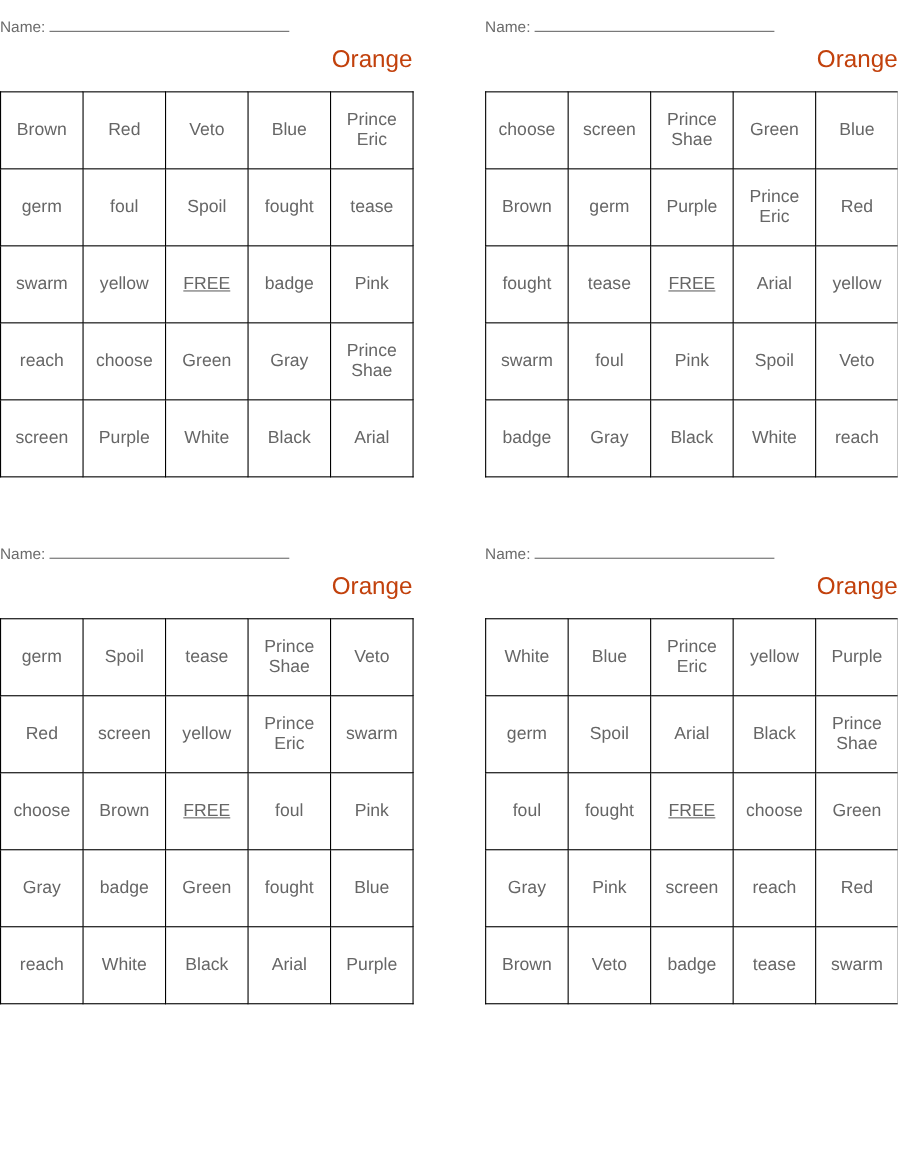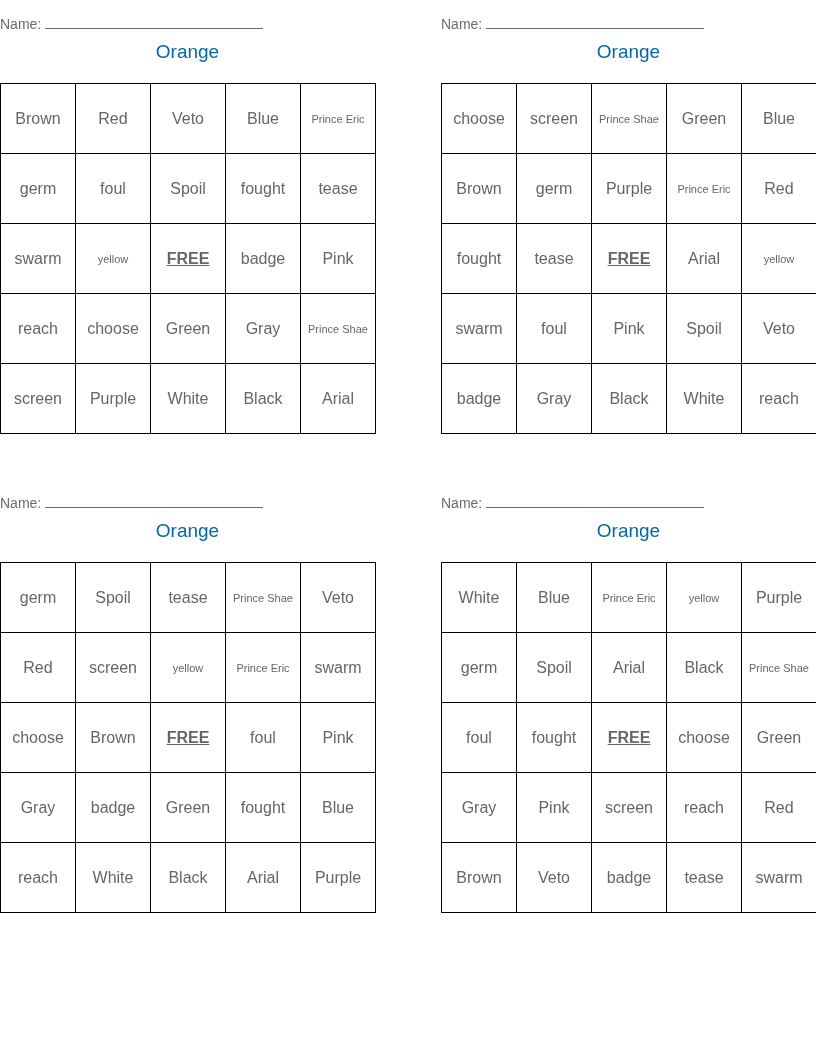--- a/index.html
+++ b/index.html
@@ -1,24 +1,24 @@
 <!DOCTYPE html>
 <html><head>
 <meta charset="utf-8">
 <style>
   html, body { margin:0; padding:0; background:#ffffff; }
   body { width:816px; height:1056px; position:relative; overflow:hidden; font-family:"Liberation Sans", sans-serif; }
   .card { position:absolute; width:375px; }
   .name-line { position:absolute; left:0; top:16px; font-size:14px; color:#6b6b6b; white-space:nowrap; }
   .name-line .blank { display:inline-block; width:218px; border-bottom:1px solid #6b6b6b; height:12px; vertical-align:baseline; margin-left:4px; }
-  .title { position:absolute; left:0; width:375px; top:41px; text-align:center; font-size:19px; color:#0369a1; }
+  .title { position:absolute; left:0; width:375px; top:41px; text-align:right; font-size:22px; color:#c2410c; }
   table.grid { position:absolute; left:0; top:83px; border-collapse:collapse; table-layout:fixed; width:375px; }
   table.grid td { border:1px solid #000; width:74px; height:69px; padding:0; text-align:center; vertical-align:middle; color:#666666; font-size:16px; }
-  table.grid td.sm { font-size:11px; }
-  table.grid td.free { font-weight:bold; text-decoration:underline; }
+  table.grid td.sm { font-size:16px; }
+  table.grid td.free { font-weight:normal; text-decoration:underline; }
 </style>
 </head>
 <body>
 
 <div id="cards">
     <div class="card" style="left: 0px; top: 0px;">
       <div class="name-line"><span>Name:</span><span class="blank"></span></div>
       <div class="title">Orange</div>
       <table class="grid">
         <tbody>

